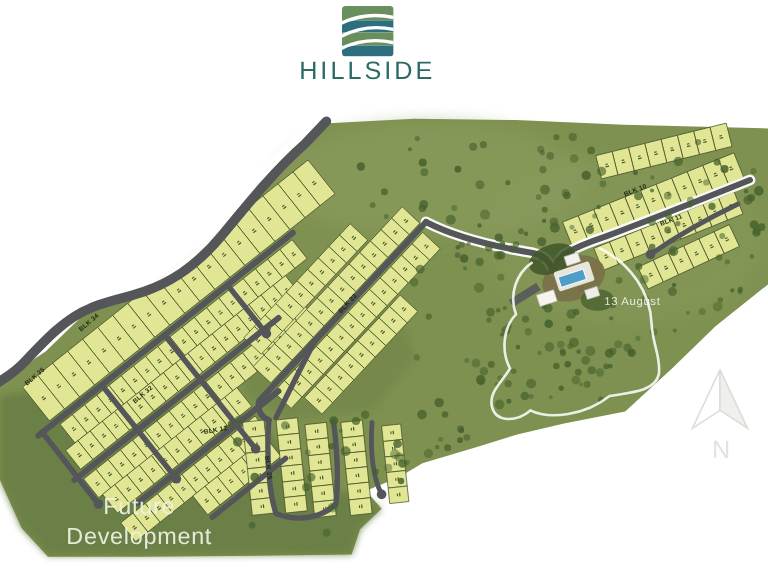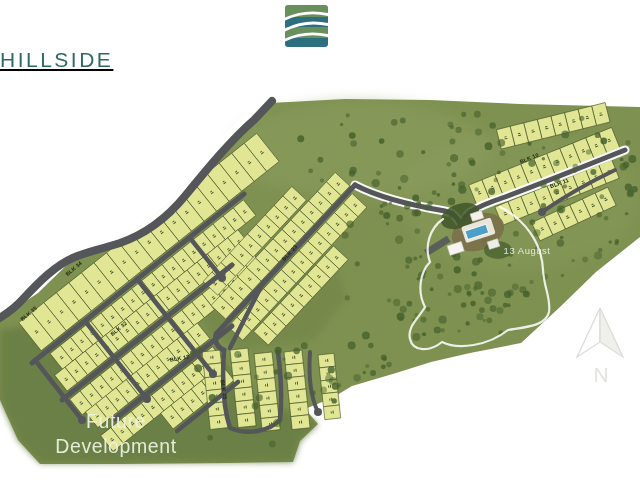--- a/index.html
+++ b/index.html
@@ -1,19 +1,19 @@
 <!DOCTYPE html>
 <html style="--lot-fill: #e1e694; --lot-stroke: #3a451f; --road: #55565a; --tree: #45602c; --brand-teal: #2c6a66;"><head>
 <meta charset="utf-8">
 <style>
   html,body{margin:0;padding:0;background:#ffffff;}
   .page{position:relative;width:640px;height:480px;background:#fff;overflow:hidden;
         font-family:"Liberation Sans", sans-serif;}
   .hdr-logo{position:absolute;left:285px;top:5px;width:43px;height:42px;}
-  .hdr-titles{position:absolute;left:0;top:50px;width:612px;text-align:left;text-decoration:underline;}
+  .hdr-titles{position:absolute;left:0;top:50px;width:612px;text-align:center;}
   .hdr-line{font-size:21px;letter-spacing:2.5px;color:var(--brand-teal,#2c6a66);
             line-height:20px;font-weight:400;}
   .map-svg{position:absolute;left:0;top:0;width:640px;height:480px;}
   .lot{fill:var(--lot-fill,#e1e694);stroke:var(--lot-stroke,#3a451f);stroke-width:.55;}
   .speck{fill:#222d12;opacity:.78;}
   .road{fill:none;stroke:var(--road,#55565a);stroke-linecap:round;stroke-linejoin:round;}
   .roadcase{fill:none;stroke:#ffffff;stroke-linecap:round;stroke-linejoin:round;opacity:.95;}
   .blk{font-size:5.4px;font-weight:bold;fill:#202b10;letter-spacing:.2px;}
   .tree{fill:var(--tree,#45602c);}
   .future-txt{font-size:19.5px;fill:#edf1e0;opacity:.95;letter-spacing:.6px;}

